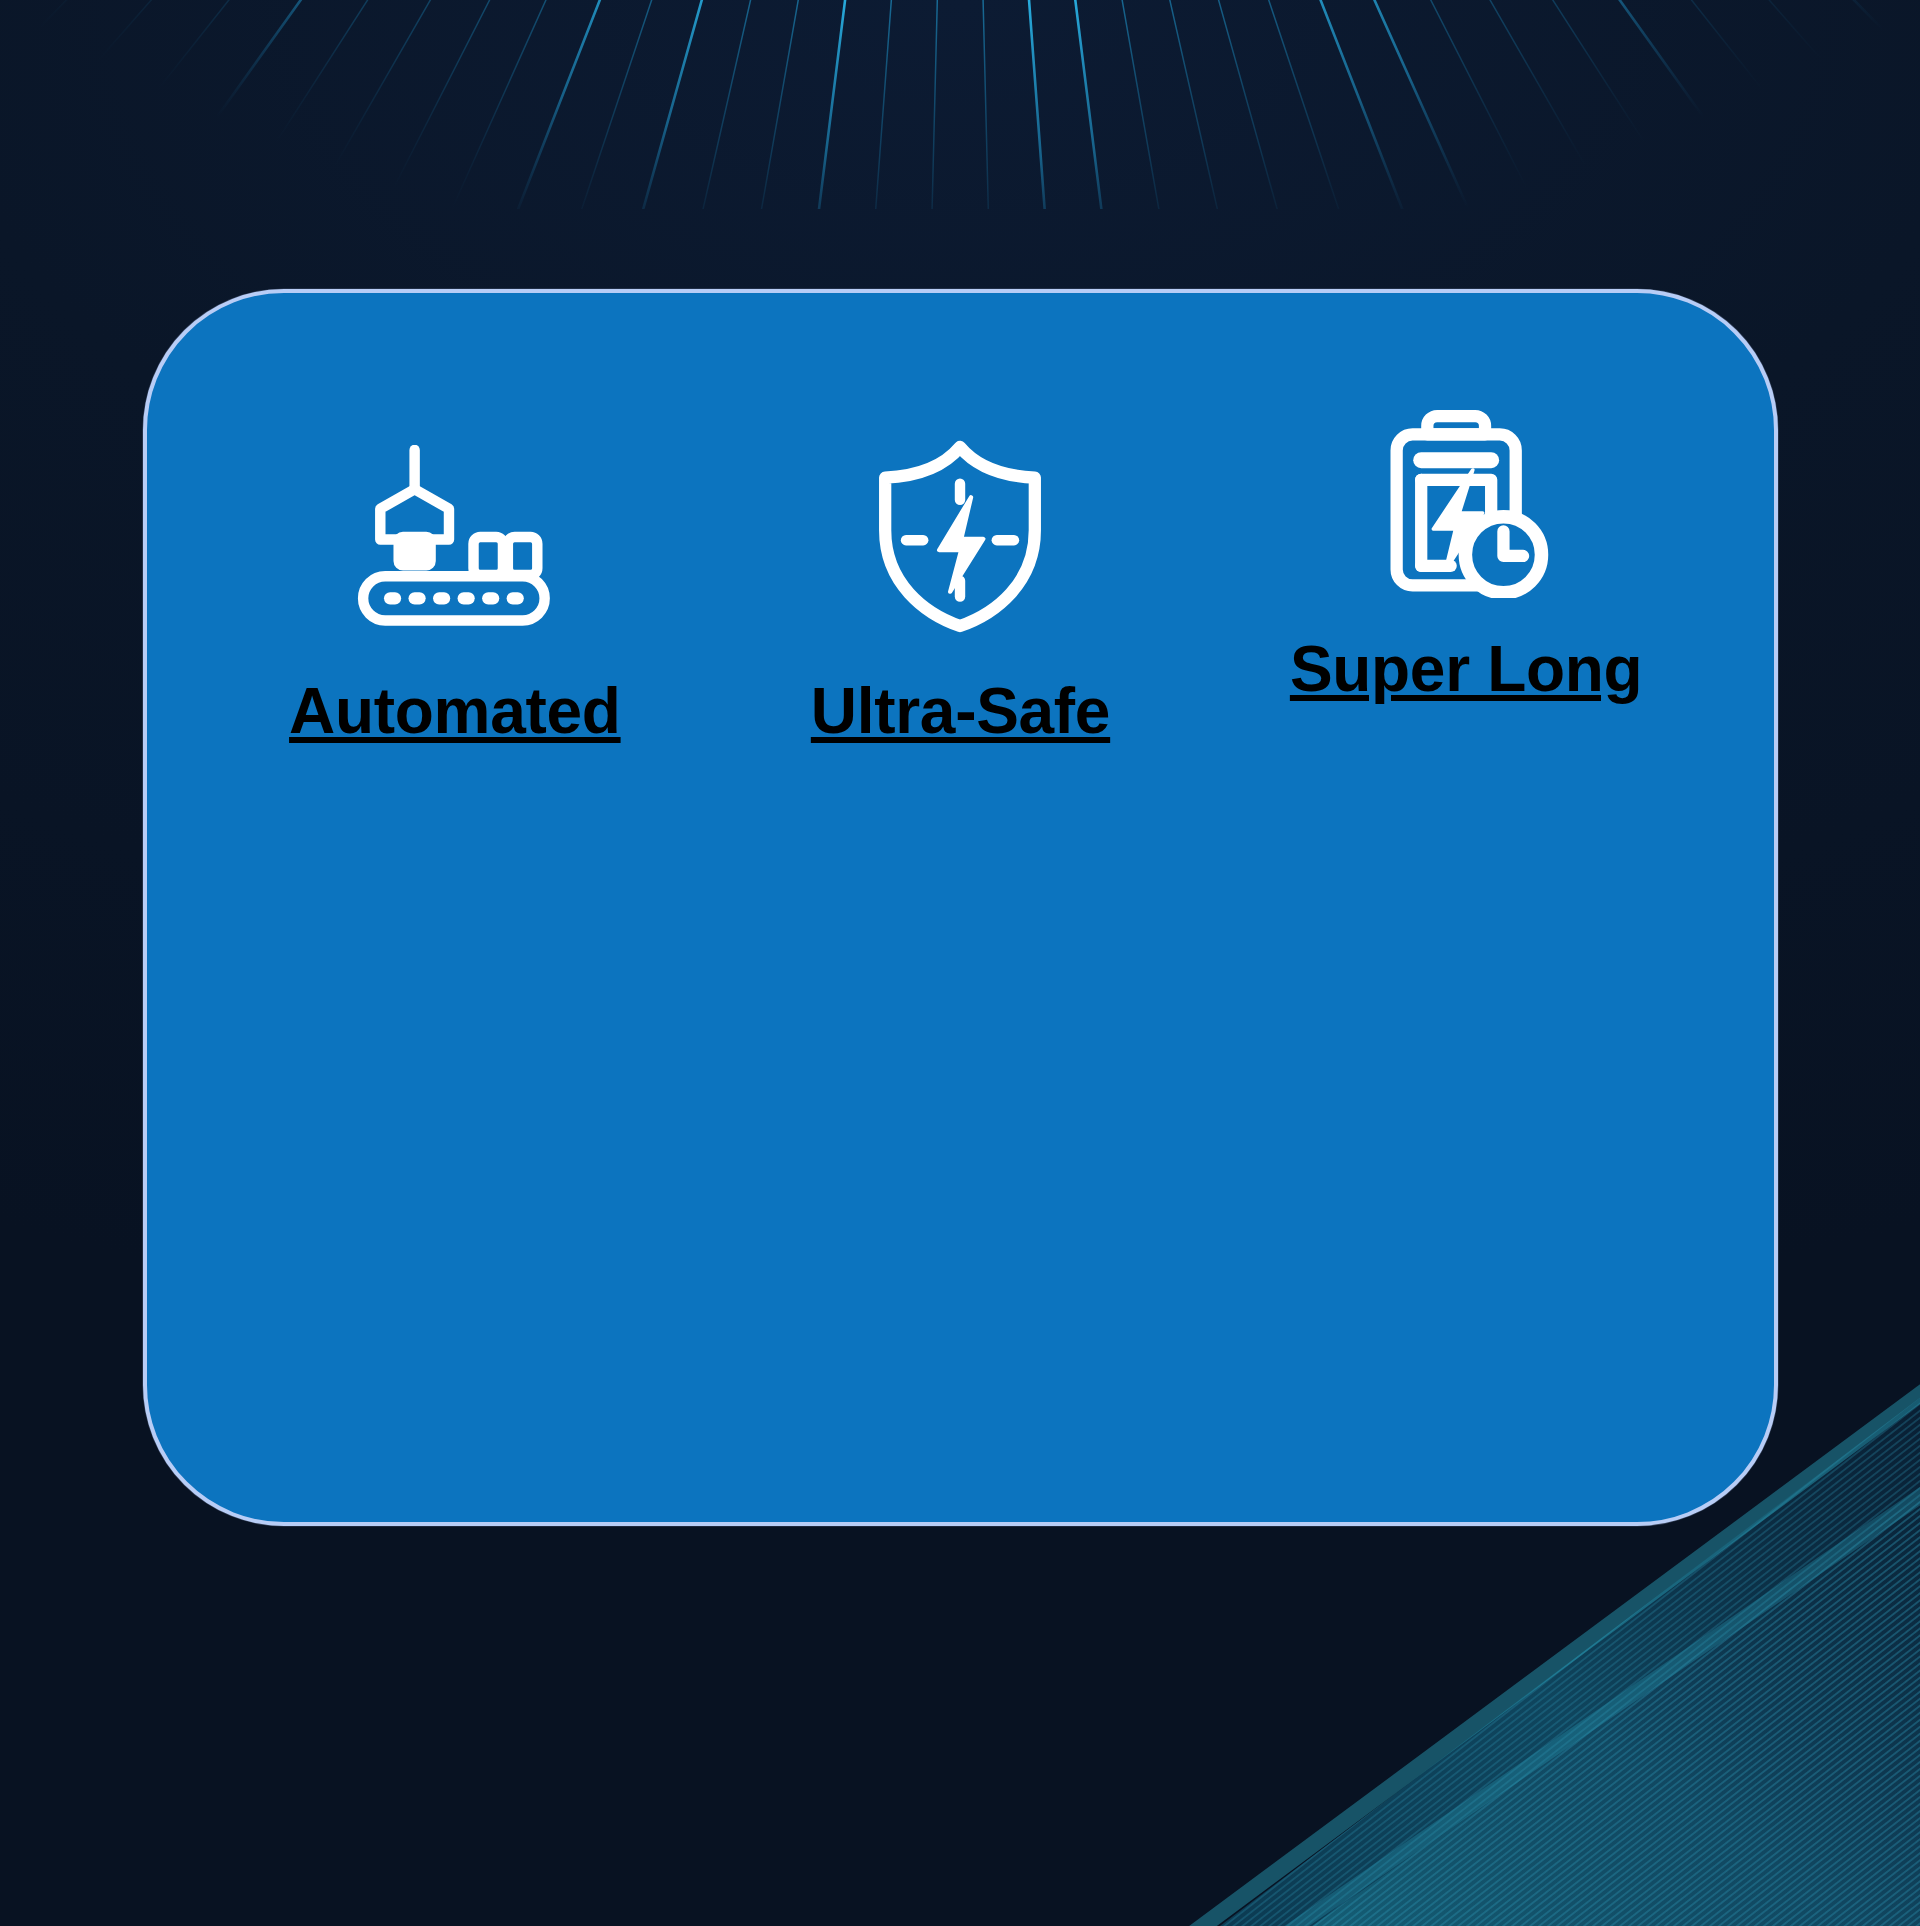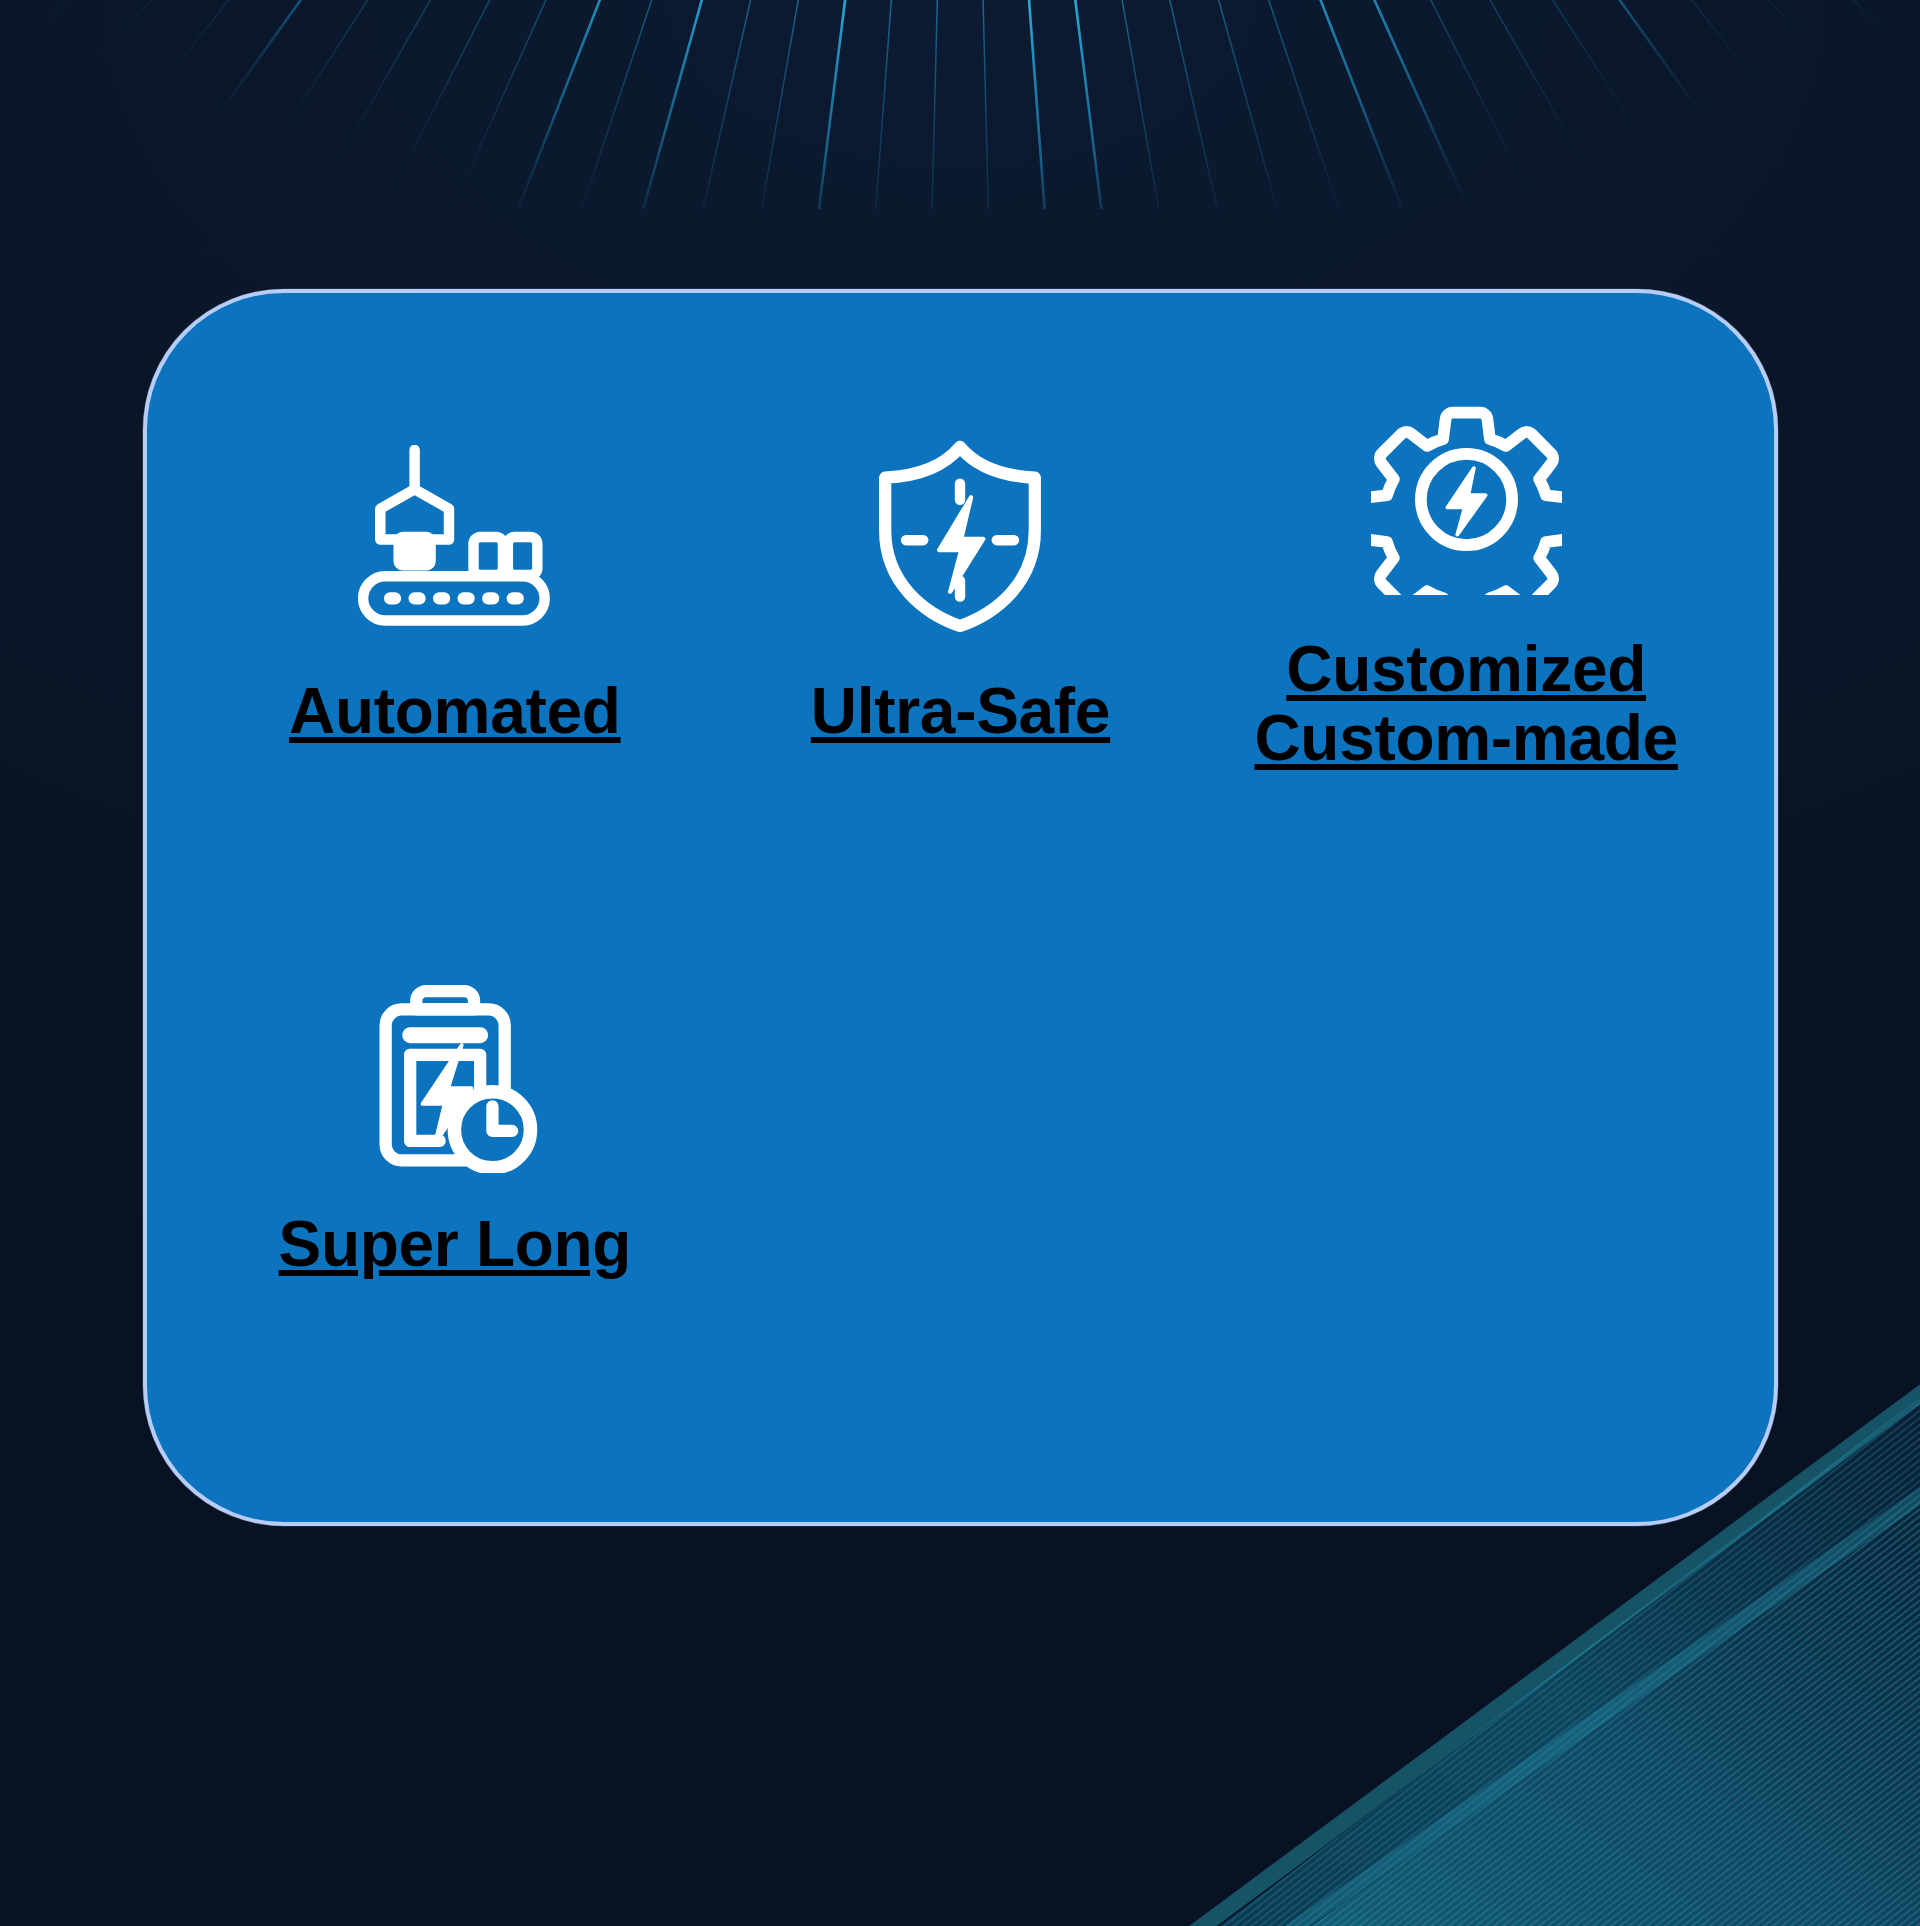--- a/index.html
+++ b/index.html
@@ -208,44 +208,20 @@
               <line x1="210" y1="166" x2="238" y2="166"></line>
             </g>
 
             <path d="M168 96 L116 182 L152 182 L134 250 L188 164 L152 164 Z" fill="#ffffff" stroke="#ffffff" stroke-width="7"></path>
           </svg>
         </div>
         <div class="label">Ultra-Safe</div>
       </div>
 
 
-      <div class="cell row2">
-        <div class="iconbox">
-          <svg width="191" height="191" viewBox="0 0 310 310" fill="none" stroke="#ffffff" stroke-width="19" stroke-linecap="round" stroke-linejoin="round">
-            <path d="M129 16 L181 16 L188 56 A106 106 0 0 1 214 71 L252 56 L289 92
-                     L272 129 A106 106 0 0 1 279 158 L294 181 L294 129
-                     L294 181 L254 188 A106 106 0 0 1 239 214 L254 252 L218 289
-                     L181 272 A106 106 0 0 1 152 279 L129 294 L92 277 L86 237
-                     A106 106 0 0 1 60 222 L22 237 L-5 200 Z" stroke="none"></path>
-            <path d="M133 14 h44 a12 12 0 0 1 12 11 l4 32 a108 108 0 0 1 26 11 l26-20
-                     a12 12 0 0 1 16 1 l31 31 a12 12 0 0 1 1 16 l-20 26 a108 108 0 0 1 11 26
-                     l32 4 a12 12 0 0 1 11 12 v44 a12 12 0 0 1 -11 12 l-32 4 a108 108 0 0 1 -11 26
-                     l20 26 a12 12 0 0 1 -1 16 l-31 31 a12 12 0 0 1 -16 1 l-26-20 a108 108 0 0 1 -26 11
-                     l-4 32 a12 12 0 0 1 -12 11 h-44 a12 12 0 0 1 -12-11 l-4-32 a108 108 0 0 1 -26-11
-                     l-26 20 a12 12 0 0 1 -16-1 l-31-31 a12 12 0 0 1 -1-16 l20-26 a108 108 0 0 1 -11-26
-                     l-32-4 a12 12 0 0 1 -11-12 v-44 a12 12 0 0 1 11-12 l32-4 a108 108 0 0 1 11-26
-                     l-20-26 a12 12 0 0 1 1-16 l31-31 a12 12 0 0 1 16-1 l26 20 a108 108 0 0 1 26-11
-                     l4-32 a12 12 0 0 1 12-11 Z"></path>
-            <circle cx="155" cy="155" r="74"></circle>
-            <path d="M167 104 L124 168 L152 168 L140 212 L186 148 L158 148 Z" fill="#ffffff" stroke="#ffffff" stroke-width="6"></path>
-          </svg>
-        </div>
-        <div class="label">Customized
-Custom-made</div>
-      </div>
 
       <div class="cell row2">
         <div class="iconbox">
           <svg width="178" height="197" viewBox="0 0 290 320" fill="none" stroke="#ffffff" stroke-width="20" stroke-linecap="round" stroke-linejoin="round">
 
             <path d="M82 40 a16 16 0 0 1 16-16 h62 a16 16 0 0 1 16 16 v14 h-94 Z"></path>
 
             <rect x="32" y="54" width="194" height="246" rx="26"></rect>
 
             <line x1="72" y1="96" x2="186" y2="96" stroke-width="26"></line>

